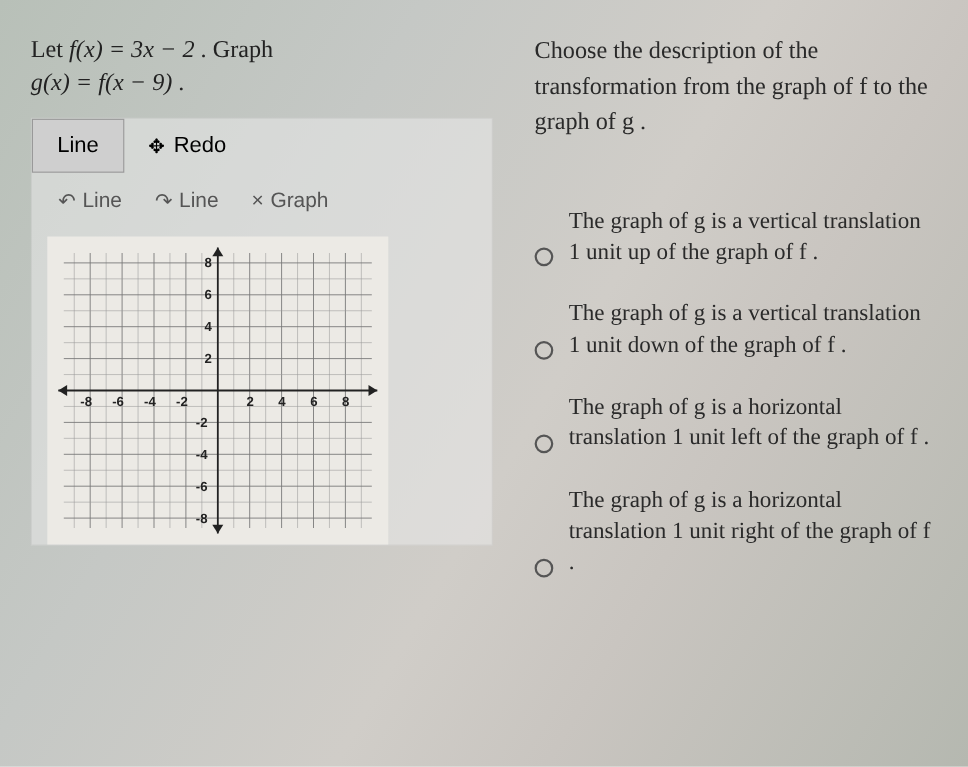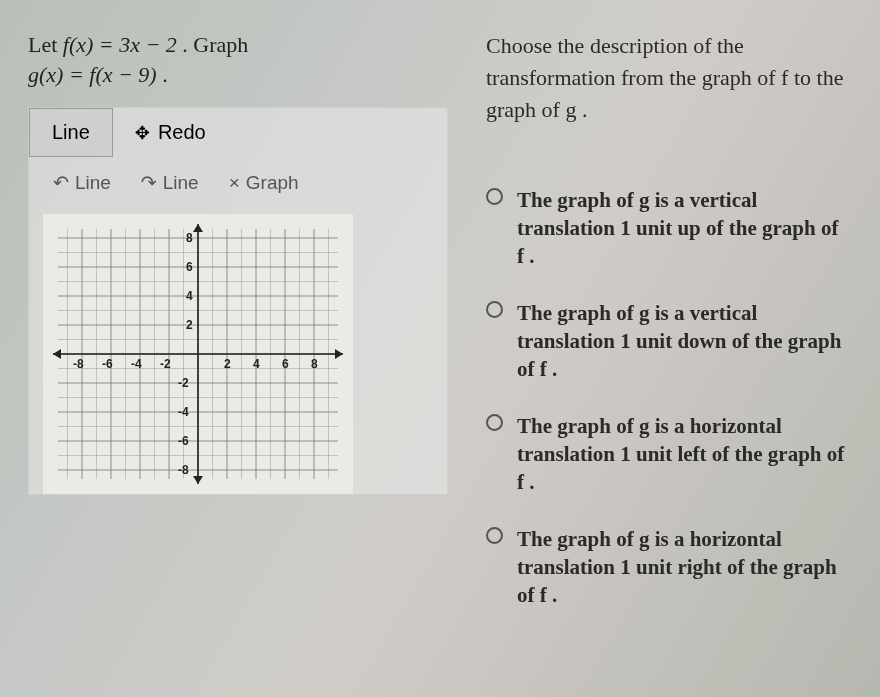--- a/index.html
+++ b/index.html
@@ -58,21 +58,21 @@
     position: relative;
     background: #eceae5;
   }
   .question {
     font-size: 22px;
     line-height: 1.45;
     font-family: "Times New Roman", serif;
     margin-bottom: 60px;
   }
   .options { display: flex; flex-direction: column; gap: 28px; }
-  .opt { display: flex; align-items: flex-start; gap: 14px; font-family: "Times New Roman", serif; font-size: 21px; line-height: 1.35; cursor: pointer; font-weight: bold; }
+  .opt { display: flex; align-items: flex-end; gap: 14px; font-family: "Times New Roman", serif; font-size: 21px; line-height: 1.35; cursor: pointer; }
   .radio {
     width: 17px; height: 17px;
     border: 2px solid #555;
     border-radius: 50%;
     flex: 0 0 auto;
     margin-top: 2px;
   }
   .opt-text { flex: 1; }
   .grid-lines line { stroke: #999; stroke-width: 0.5; }
   .grid-lines line.major { stroke: #777; stroke-width: 0.8; }

